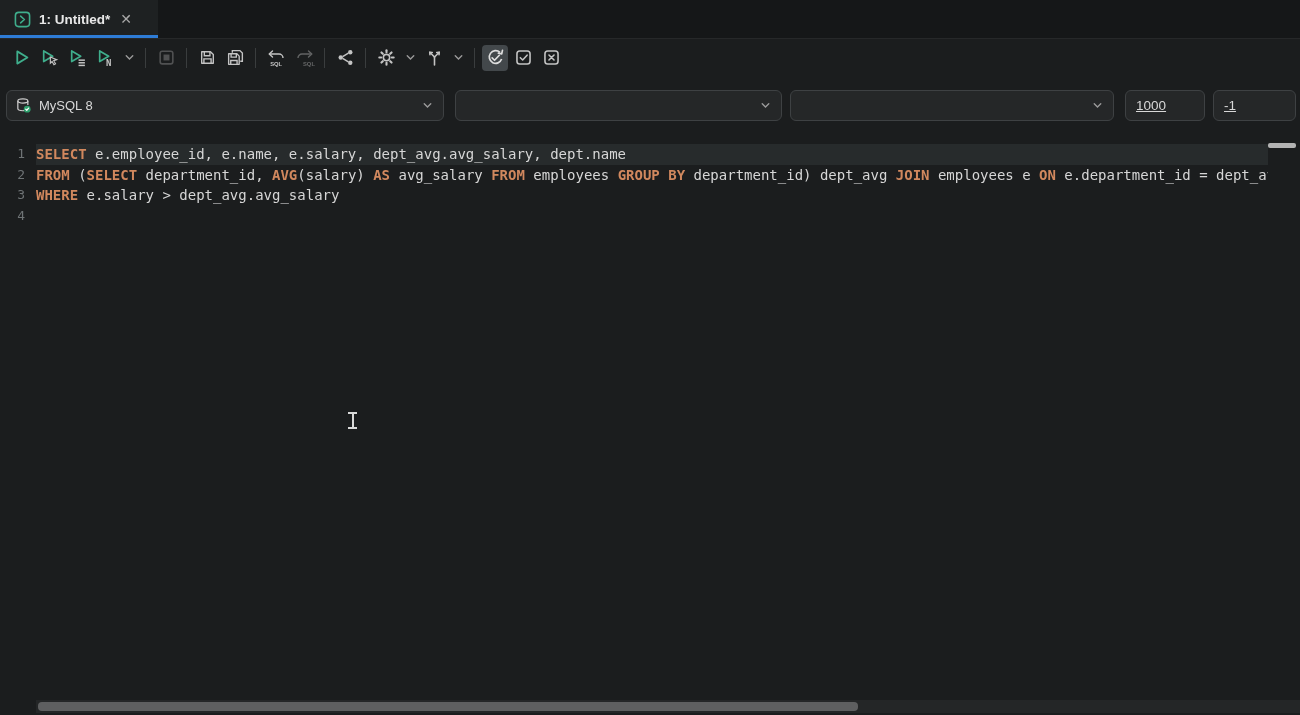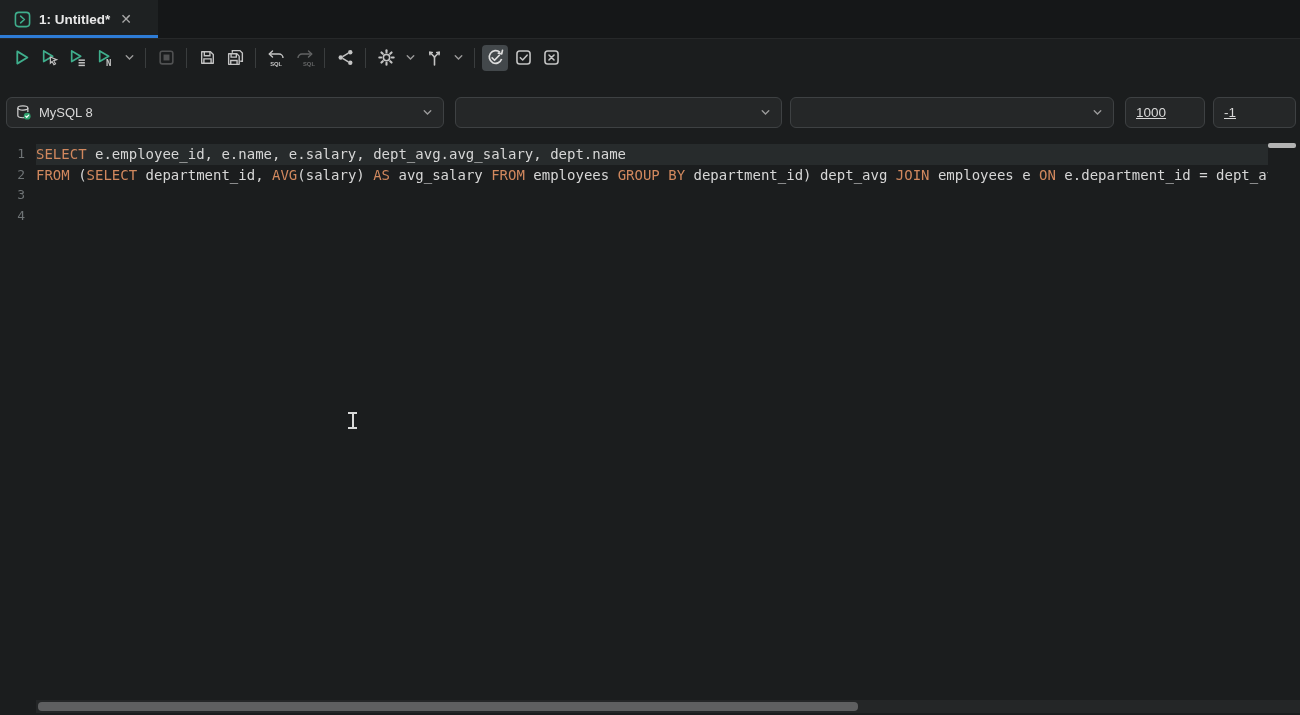--- a/index.html
+++ b/index.html
@@ -20,37 +20,37 @@
   .tbtn.active{background:#43484b;}
   .tbtn.disabled{opacity:.42;cursor:default;}
   .tbtn.chev{width:18px;}
   .tdiv{width:1px;height:20px;background:#3a3d3e;margin:0 6px;flex:0 0 auto;}
   
   .labels{position:absolute;left:0;top:83px;width:100%;height:18px;font-size:12.5px;color:#9da0a1;}
   .labels span{position:absolute;top:1px;white-space:nowrap;}
   .hline{position:absolute;top:9px;height:1px;background:#3a3d3e;opacity:.55;}
   .checkbox{position:absolute;left:383px;top:1px;width:15px;height:15px;border-radius:3px;background:#3b4042;border:1px solid #4a4f51;box-sizing:border-box;cursor:pointer;}
   
-  .controls{position:absolute;left:0;top:97px;width:100%;height:31px;}
+  .controls{position:absolute;left:0;top:90px;width:100%;height:31px;}
   .select,.numinput{position:absolute;top:0;height:31px;background:#252728;border:1px solid #3e4143;border-radius:6px;
       box-sizing:border-box;display:flex;align-items:center;font-size:13px;color:#d8d8d8;cursor:pointer;}
   .select .val{flex:1;padding-left:8px;white-space:nowrap;overflow:hidden;}
   .select .chevron{padding-right:9px;display:flex;align-items:center;}
   .select .dbicon{padding-left:8px;display:flex;align-items:center;}
   .select .dbicon + .val{padding-left:7px;}
   .numinput input{background:transparent;border:none;outline:none;color:#d8d8d8;font-size:13.5px;
       font-family:"Liberation Sans",sans-serif;width:100%;padding:0 10px;text-decoration:underline;}
   
   .editor{position:absolute;left:0;top:144px;width:1300px;bottom:16px;font-family:"DejaVu Sans Mono",monospace;font-size:14px;}
   .gutter{position:absolute;left:0;top:0;width:34px;bottom:0;}
   .lnum{height:20.5px;line-height:20.5px;text-align:right;padding-right:9px;color:#6e7375;font-size:13px;}
   .codearea{position:absolute;left:36px;top:0;width:1232px;bottom:0;overflow:hidden;}
   .code-line{height:20.5px;line-height:20.5px;white-space:pre;position:relative;}
   .code-line.current{background:#272b2c;}
-  .kw{color:var(--kworange);}
+  .kw{color:var(--kworange);font-weight:bold;}
   .idn{color:#d6d6d6;}
   
   .vthumb{position:absolute;right:4px;top:-1px;width:28px;height:5px;background:#b3b3b3;border-radius:2px;cursor:pointer;}
   
   .hscroll{position:absolute;left:36px;right:0;bottom:2px;height:13px;background:#242627;cursor:pointer;}
   .hthumb{position:absolute;left:2px;top:2px;width:820px;height:9px;background:#5e5f60;border-radius:4px;cursor:grab;}
   
   .ibeam{position:absolute;left:347px;top:268px;width:11px;height:17px;pointer-events:none;}
   .ibeam:before{content:"";position:absolute;left:5px;top:1px;width:1.6px;height:15px;background:#d9d9d9;}
   .ibeam:after{content:"";position:absolute;left:1px;top:0;width:9px;height:2px;
@@ -298,20 +298,21 @@
   <div class="editor">
     <div class="gutter" id="gutter">
         <div class="lnum">1</div>
         <div class="lnum">2</div>
         <div class="lnum">3</div>
         <div class="lnum">4</div>
       </div>
     <div class="codearea" id="codearea">
         <div class="code-line current"><span class="kw">SELECT</span><span class="idn"> e.employee_id, e.name, e.salary, dept_avg.avg_salary, dept.name</span></div>
         <div class="code-line"><span class="kw">FROM</span><span class="idn"> (</span><span class="kw">SELECT</span><span class="idn"> department_id, </span><span class="kw">AVG</span><span class="idn">(salary) </span><span class="kw">AS</span><span class="idn"> avg_salary </span><span class="kw">FROM</span><span class="idn"> employees </span><span class="kw">GROUP BY</span><span class="idn"> department_id) dept_avg </span><span class="kw">JOIN</span><span class="idn"> employees e </span><span class="kw">ON</span><span class="idn"> e.department_id = dept_avg.department_id</span></div>
+        <div class="code-line"><span class="kw">WHERE</span><span class="idn"> e.salary &gt; dept_avg.avg_salary</span></div>
       </div>
     <div class="vthumb"></div>
     <div class="ibeam">
         <span class="top"></span>
         <span class="bot"></span>
       </div>
   </div>
 
   <div class="hscroll">
     <div class="hthumb"></div>

